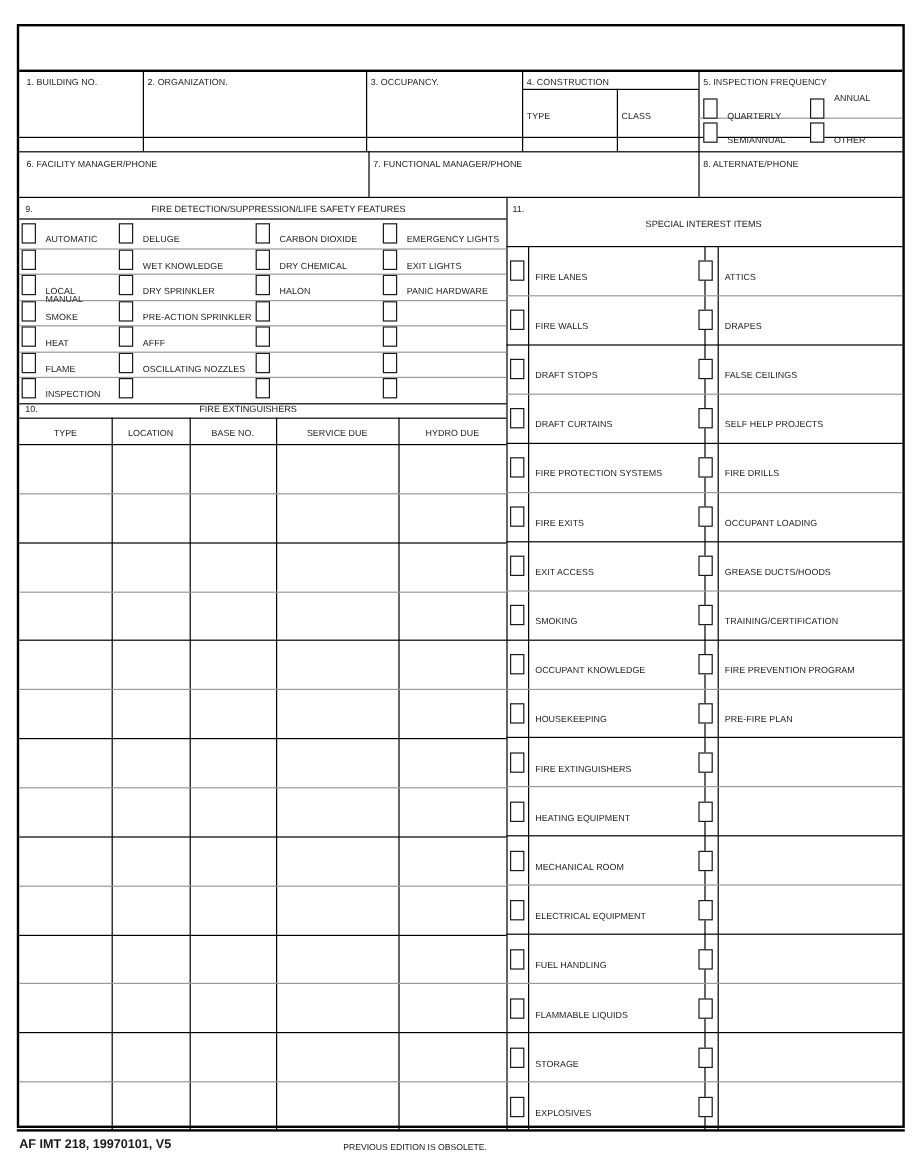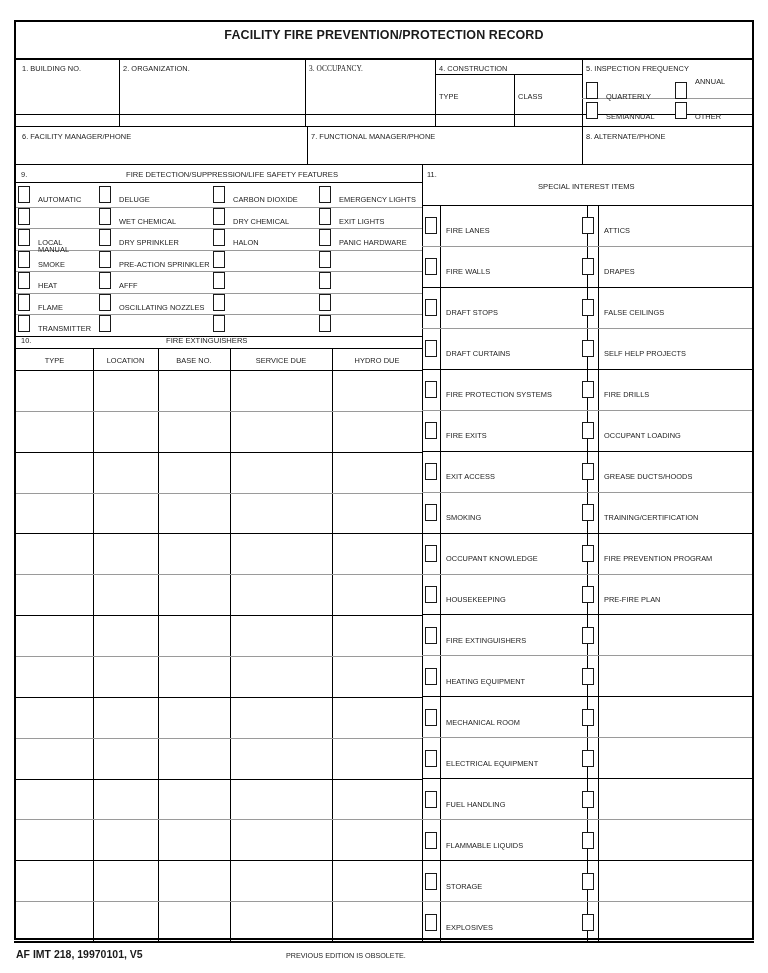--- a/index.html
+++ b/index.html
@@ -93,37 +93,36 @@
     white-space:nowrap;
   }
 </style>
 </head>
 <body>
 
 <div id="page">
 
   <div class="form">
 
-    <div class="title">FACILITY FIRE PREVENTION/PROTECTION RECORD</div>
     <div class="hline heavy" style="left:0;top:36px;width:736px;"></div>
 
     <div class="hline" style="left:0;top:92px;width:736px;"></div>
     <div class="hline" style="left:0;top:104px;width:736px;"></div>
 
     <div class="vline" style="left:103px;top:38px;height:66px;"></div>
     <div class="vline" style="left:289px;top:38px;height:66px;"></div>
     <div class="vline" style="left:419px;top:38px;height:66px;"></div>
     <div class="vline" style="left:498px;top:52px;height:52px;"></div>
     <div class="vline" style="left:566px;top:38px;height:66px;"></div>
     <div class="hline" style="left:419px;top:52px;width:147px;"></div>
     <div class="hline soft" style="left:566px;top:76px;width:170px;"></div>
 
     <div class="lbl" style="left:6px;top:42px;">1. BUILDING NO.</div>
     <div class="lbl" style="left:107px;top:42px;">2. ORGANIZATION.</div>
-    <div class="lbl" style="left:293px;top:42px;font-family:Liberation Serif, serif;">3. OCCUPANCY.</div>
+    <div class="lbl" style="left:293px;top:42px;">3. OCCUPANCY.</div>
     <div class="lbl" style="left:423px;top:42px;">4.  CONSTRUCTION</div>
     <div class="lbl" style="left:570px;top:42px;">5.  INSPECTION FREQUENCY</div>
 
     <div class="lbl" style="left:423px;top:70px;">TYPE</div>
     <div class="lbl" style="left:502px;top:70px;">CLASS</div>
 
     <div class="cell" style="left:1px;top:52px;width:101px;height:51px;"></div>
     <div class="cell" style="left:105px;top:52px;width:183px;height:51px;"></div>
     <div class="cell" style="left:291px;top:52px;width:127px;height:51px;"></div>
     <div class="cell" style="left:421px;top:62px;width:76px;height:41px;"></div>
@@ -174,25 +173,25 @@
         <div class="lbl" style="left:22px;top:195px;margin-top:28px;">MANUAL</div>
         <div class="chk" style="left:2px;top:207px;"></div>
         <div class="lbl" style="left:22px;top:216px;text-align:right;">LOCAL</div>
         <div class="chk" style="left:2px;top:229px;"></div>
         <div class="lbl" style="left:22px;top:238px;">SMOKE</div>
         <div class="chk" style="left:2px;top:250px;"></div>
         <div class="lbl" style="left:22px;top:259px;">HEAT</div>
         <div class="chk" style="left:2px;top:272px;"></div>
         <div class="lbl" style="left:22px;top:281px;">FLAME</div>
         <div class="chk" style="left:2px;top:293px;"></div>
-        <div class="lbl" style="left:22px;top:302px;">TRANSMITTER</div>
+        <div class="lbl" style="left:22px;top:302px;">INSPECTION</div>
         <div class="chk" style="left:83px;top:164px;"></div>
         <div class="lbl" style="left:103px;top:173px;">DELUGE</div>
         <div class="chk" style="left:83px;top:186px;"></div>
-        <div class="lbl" style="left:103px;top:195px;">WET CHEMICAL</div>
+        <div class="lbl" style="left:103px;top:195px;">WET KNOWLEDGE</div>
         <div class="chk" style="left:83px;top:207px;"></div>
         <div class="lbl" style="left:103px;top:216px;">DRY SPRINKLER</div>
         <div class="chk" style="left:83px;top:229px;"></div>
         <div class="lbl" style="left:103px;top:238px;">PRE-ACTION SPRINKLER</div>
         <div class="chk" style="left:83px;top:250px;"></div>
         <div class="lbl" style="left:103px;top:259px;">AFFF</div>
         <div class="chk" style="left:83px;top:272px;"></div>
         <div class="lbl" style="left:103px;top:281px;">OSCILLATING NOZZLES</div>
         <div class="chk" style="left:83px;top:293px;"></div>
         <div class="chk" style="left:197px;top:164px;"></div>

